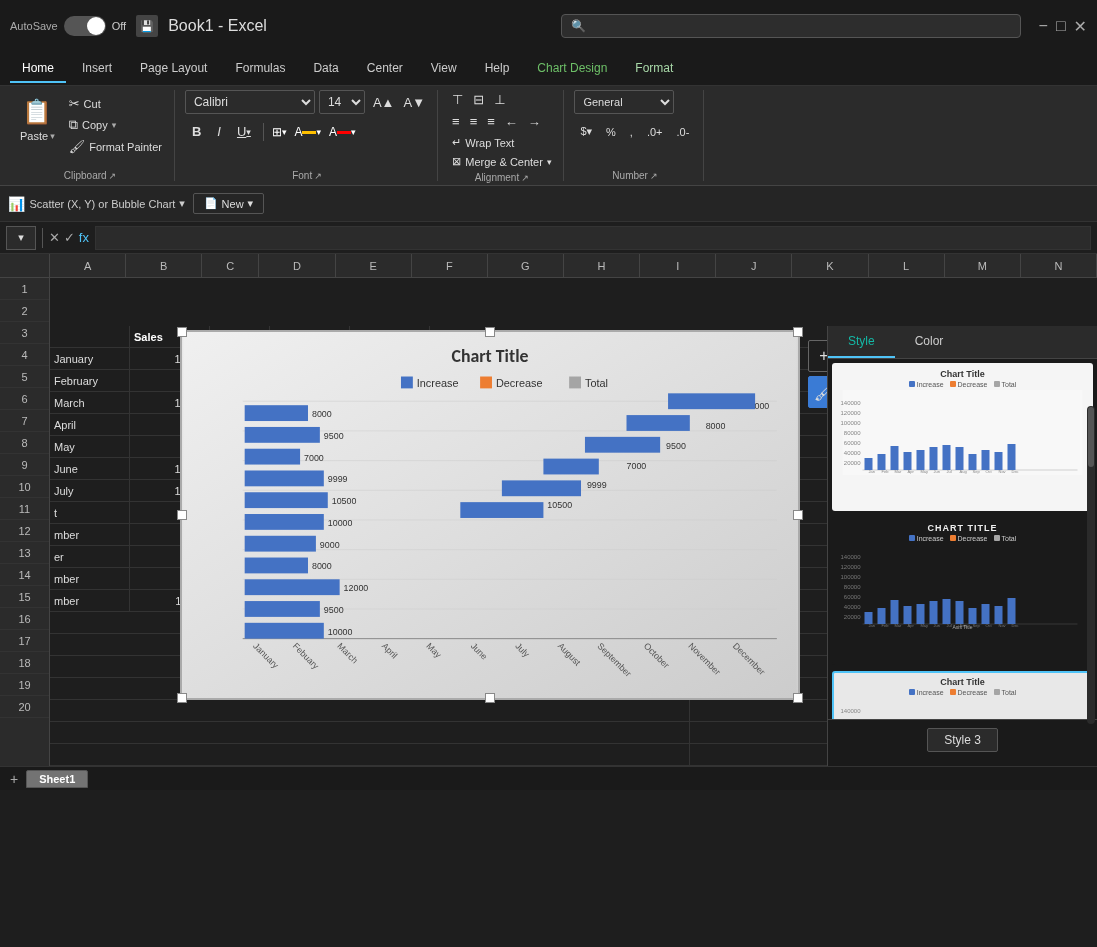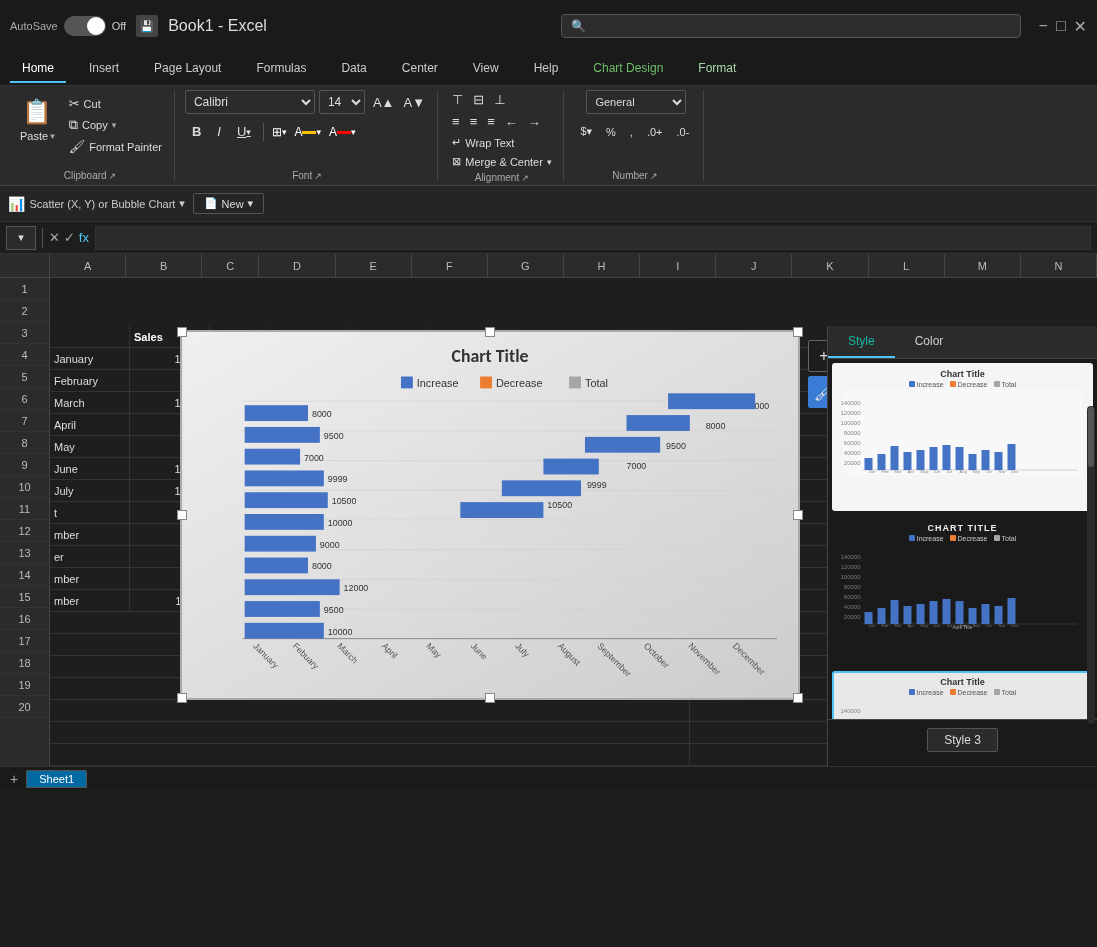--- a/index.html
+++ b/index.html
@@ -87,21 +87,21 @@
     }
 
     
     .ribbon-tabs {
       display: flex;
       align-items: center;
       background: #1a1a1a;
       height: 34px;
       padding: 0 10px;
       border-bottom: 1px solid #333;
-      gap: 11px;
+      gap: 4px;
     }
     .ribbon-tab {
       padding: 6px 12px;
       font-size: 12px;
       color: #ccc;
       cursor: pointer;
       border-bottom: 2px solid transparent;
     }
     .ribbon-tab.active {
       color: #fff;
@@ -308,21 +308,20 @@
     
     .number-format-select {
       background: #2b2b2b;
       border: 1px solid #555;
       color: #ddd;
       font-size: 11px;
       padding: 2px 4px;
       width: 100px;
       height: 24px;
       border-radius: 2px;
-      margin-left: 12px;
     }
     .number-btns {
       display: flex;
       gap: 2px;
       margin-top: 4px;
     }
     .num-btn {
       background: transparent;
       border: 1px solid transparent;
       color: #ddd;
@@ -612,23 +611,24 @@
     }
     .sheet-tab {
       padding: 2px 12px;
       font-size: 11px;
       color: #ccc;
       cursor: pointer;
       border: 1px solid transparent;
       border-radius: 2px 2px 0 0;
     }
     .sheet-tab.active {
-      background: #0369a1;
+      background: #737373;
       border-color: #555;
       color: #fff;
+      font-weight: bold;
     }
     .scroll-thumb {
       width: 6px;
       height: 60px;
       background: #555;
       border-radius: 3px;
       margin: 1px;
       cursor: pointer;
     }
   </style>

